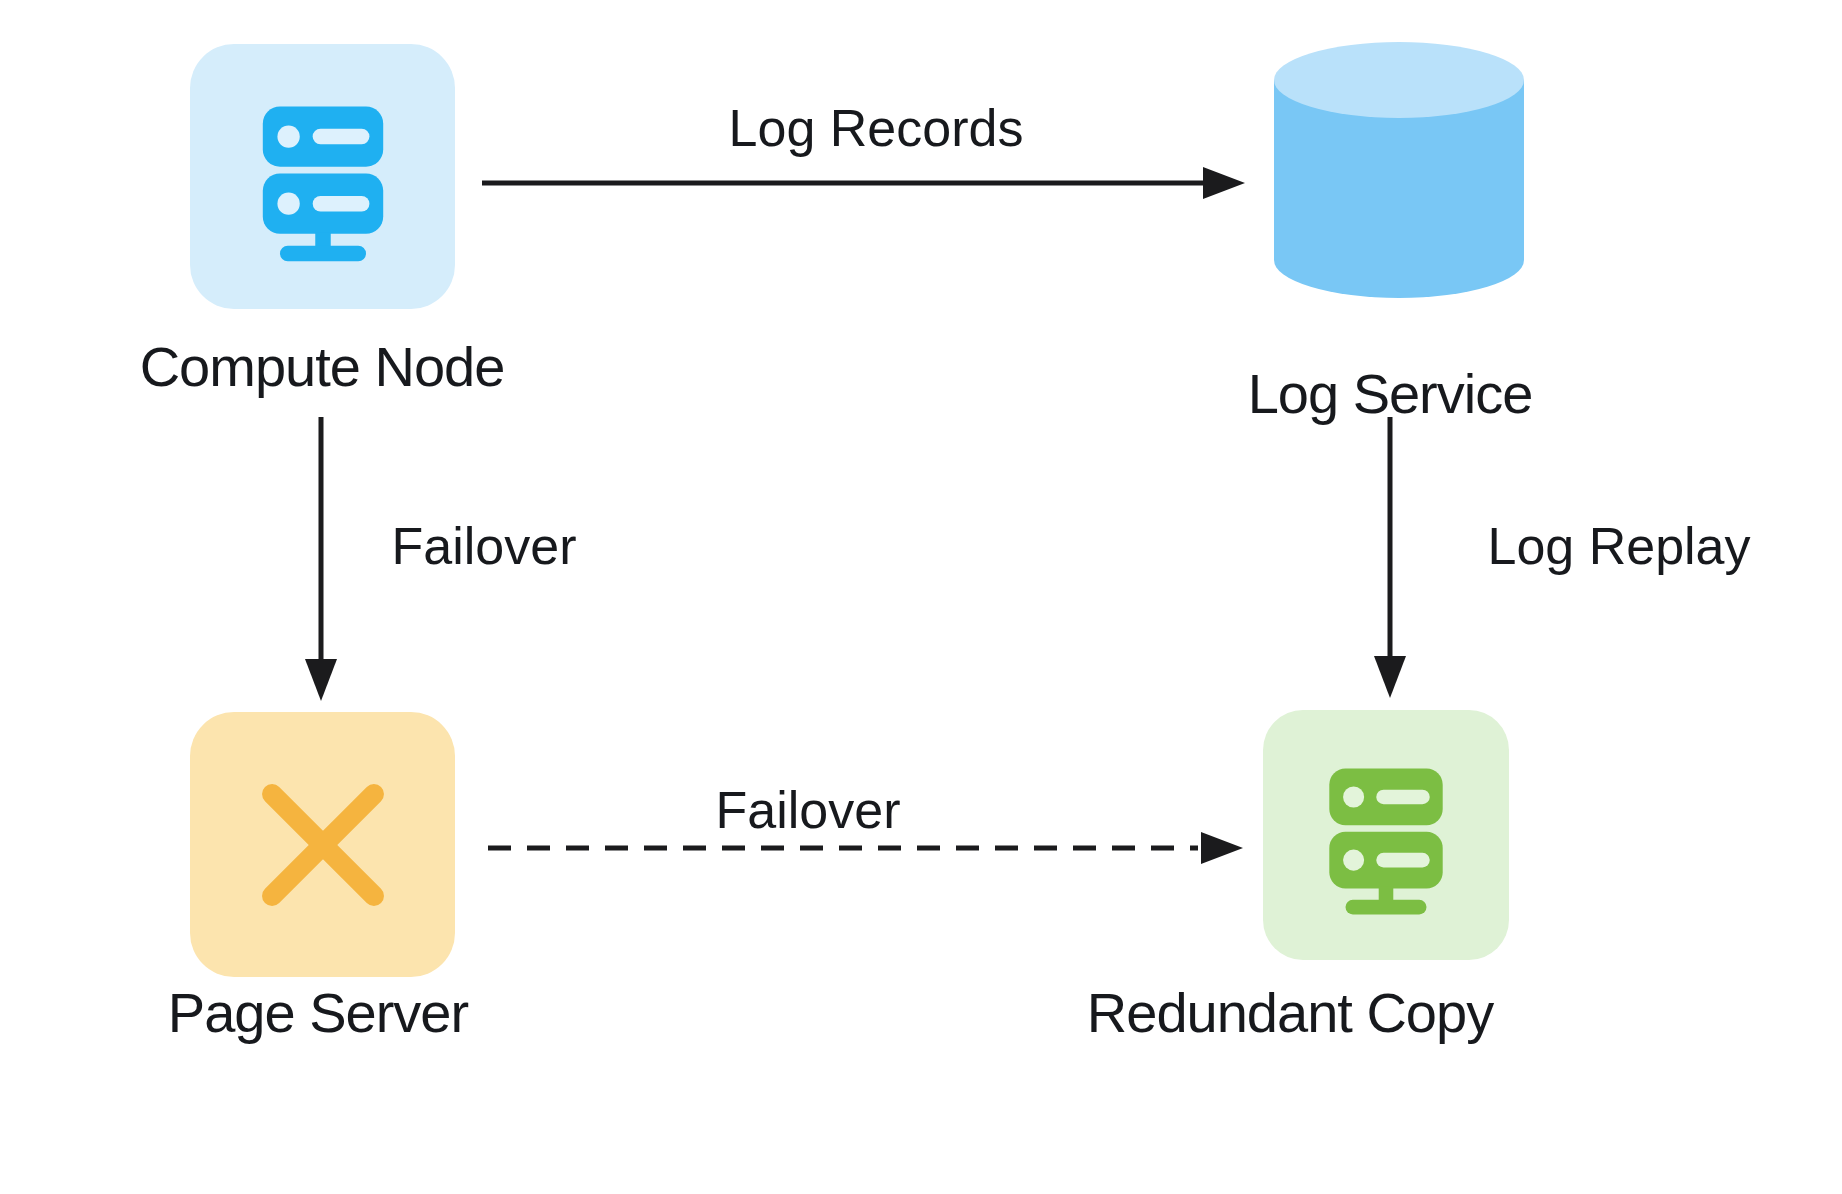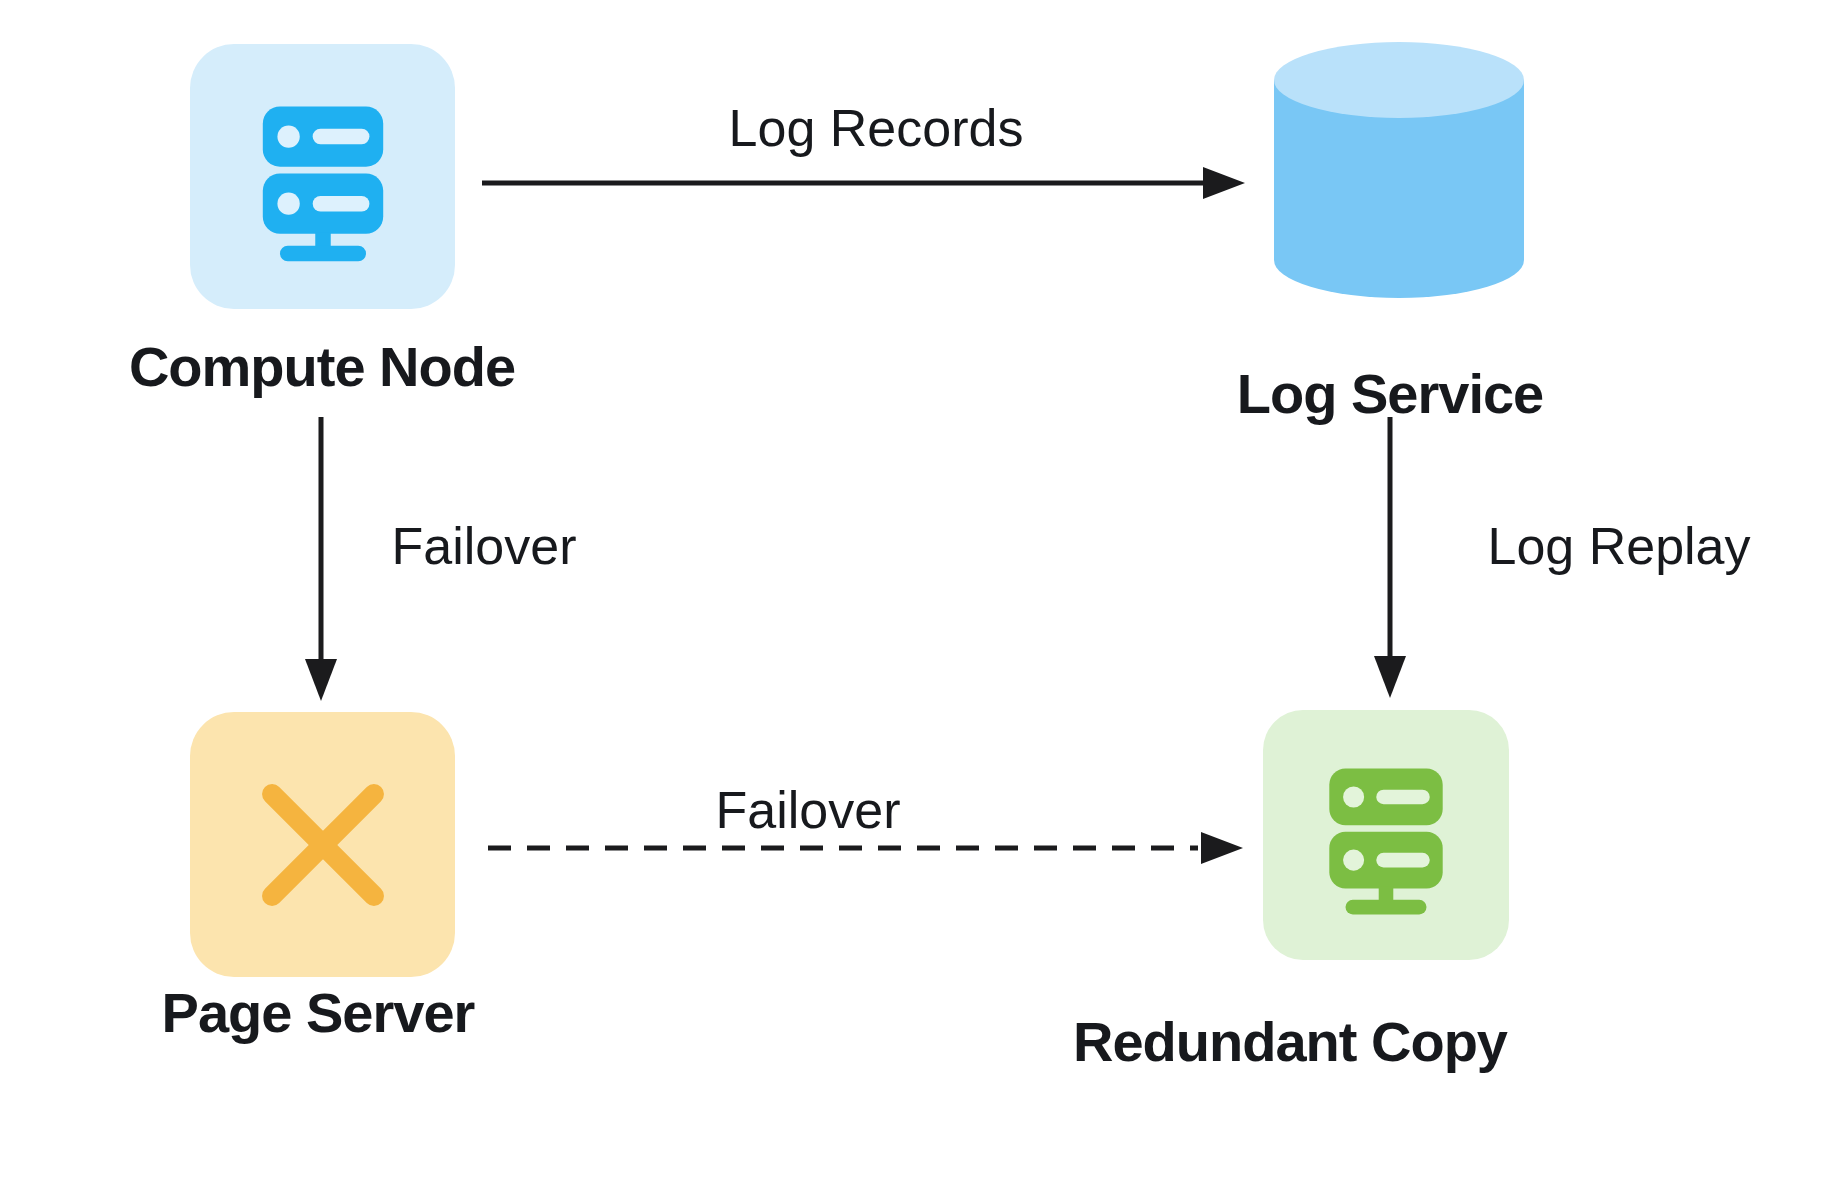--- a/index.html
+++ b/index.html
@@ -27,42 +27,42 @@
   .tile-page    { left: 190px; top: 712px; width: 265px; height: 265px; background: var(--page-box-bg); }
   .tile-green   { left: 1263px; top: 710px; width: 246px; height: 250px; background: var(--redundant-box-bg); border-radius: 40px; }
 
   .cylinder-wrap { left: 1274px; top: 42px; width: 250px; height: 258px; }
 
   
   .node-label {
     position: absolute;
     transform: translate(-50%, -50%);
     font-size: 56px;
-    font-weight: bold;
+    font-weight: normal;
     letter-spacing: -1px;
     white-space: nowrap;
   }
   .node-sublabel {
     position: absolute;
     transform: translate(-50%, -50%);
     font-size: 50px;
     font-weight: normal;
     white-space: nowrap;
   }
   .edge-label {
     position: absolute;
     transform: translate(-50%, -50%);
     font-size: 52px;
     font-weight: normal;
     white-space: nowrap;
   }
   .lbl-compute   { left: 322px;  top: 366px; }
   .lbl-logsvc    { left: 1390px; top: 366px; margin-top: 27px; }
   .lbl-pagesrv   { left: 318px;  top: 1012px; text-align: right; }
-  .lbl-redundant { left: 1290px; top: 1041px; }
+  .lbl-redundant { left: 1290px; top: 1012px; }
   .lbl-fabric    { left: 1283px; top: 1086px; }
 
   .lbl-logrecords  { left: 876px;  top: 128px; }
   .lbl-failover-l  { left: 484px;  top: 546px; }
   .lbl-logreplay   { left: 1583px; top: 546px; margin-left: 36px; }
   .lbl-failover-m  { left: 808px;  top: 810px; }
 
   .edges-layer { left: 0; top: 0; width: 1842px; height: 1194px; pointer-events: none; }
   .edge-line  { stroke: var(--arrow); stroke-width: 5; fill: none; }
   .edge-dash  { stroke-dasharray: 23 16; }

